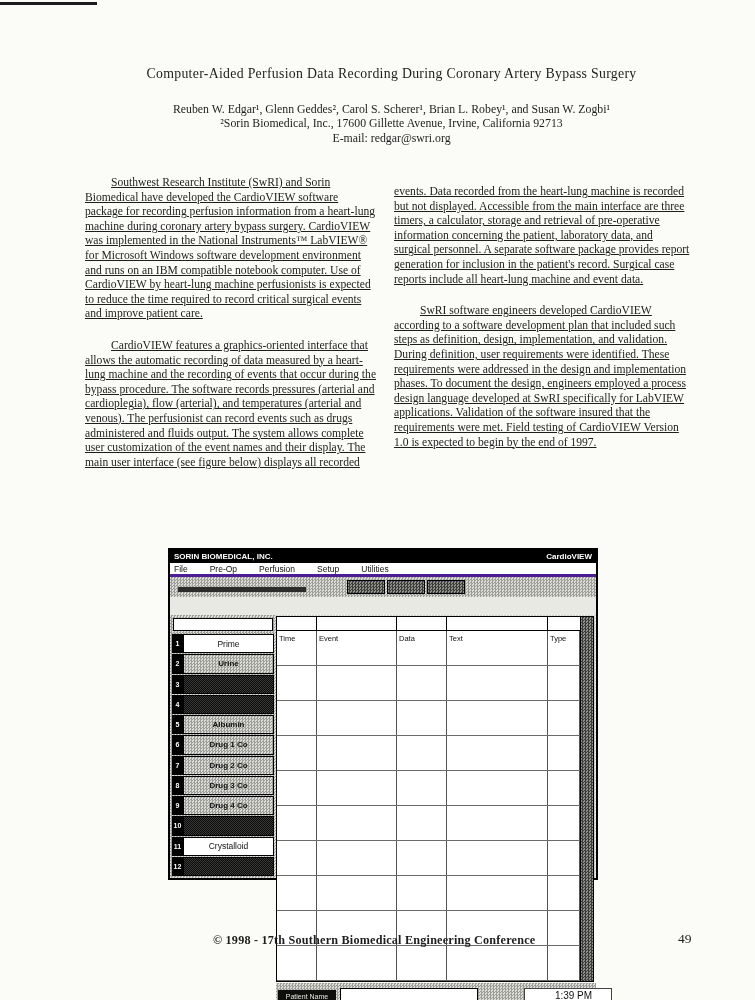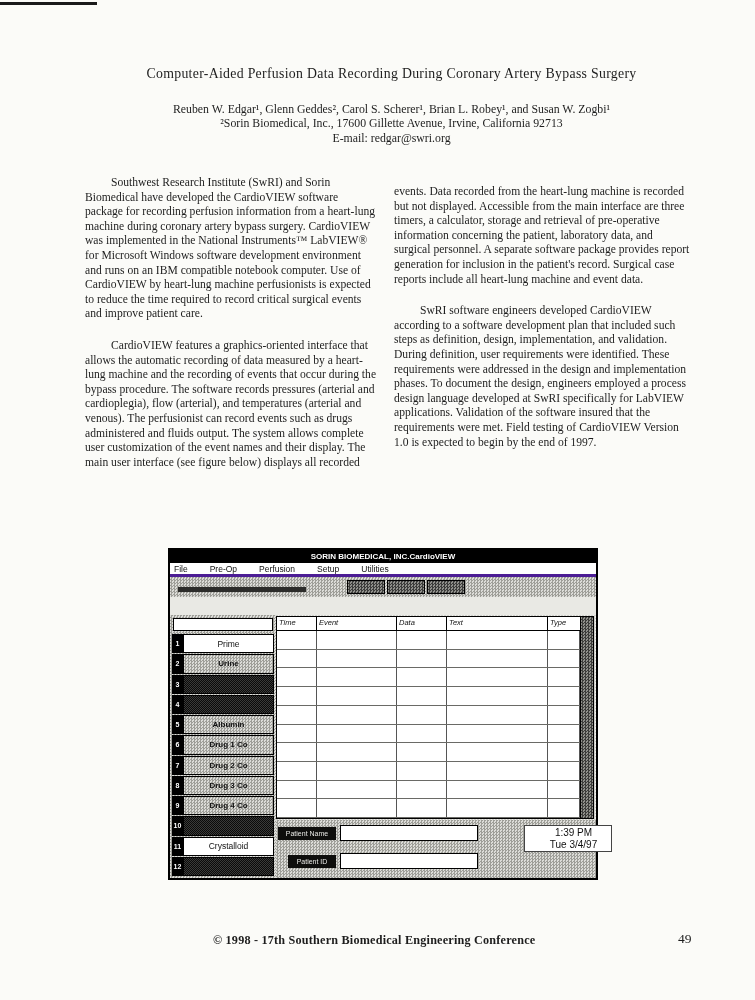--- a/index.html
+++ b/index.html
@@ -10,41 +10,41 @@
     font-family:"Liberation Serif", serif;
   }
   .scan-line { position:absolute; left:0; top:2px; width:97px; height:3px; background:#1a1a1a; }
 
   
   .hdr { position:absolute; top:66px; left:0; width:100%; text-align:center;padding-left:28px; }
   .ptitle { font-size:13.8px; letter-spacing:.3px; margin-bottom:20px; }
   .hline  { font-size:11.8px; line-height:14.4px; }
 
   
-  .cols { position:absolute; top:176px; left:85px; width:606px; display:flex; gap:16px; }
+  .cols { position:absolute; top:176px; left:85px; width:606px; display:flex; gap:16px;text-decoration:underline; }
   .col  { font-size:11.6px; line-height:14.6px; text-align:left; }
   .col.left  { width:293px; }
   .col.right { width:297px; }
   .col p { margin:0 0 17px; text-indent:26px; }
   .col p.noindent { text-indent:0;margin-top:9px; }
 
   
   .figure { position:absolute; left:168px; top:548px; width:430px; height:332px; }
   .shot {
     width:100%; height:100%; border:2px solid #000;
     font-family:"Liberation Sans", sans-serif; color:#111;
     display:flex; flex-direction:column; background:#e9e9e4;
   }
   .dith-light { background:repeating-conic-gradient(#cfcfca 0% 25%, #f0f0ec 0% 50%); background-size:3px 3px; }
   .dith-mid   { background:repeating-conic-gradient(#9e9e98 0% 25%, #dcdcd8 0% 50%); background-size:3px 3px; }
   .dith-dark  { background:repeating-conic-gradient(#3c3c3a 0% 25%, #8f8f8a 0% 50%); background-size:3px 3px; }
   .dith-black { background:repeating-conic-gradient(#0a0a0a 0% 25%, #3a3a38 0% 50%); background-size:2px 2px; }
 
   .titlebar { height:13px; background:#000; color:#fff; font-size:8px; font-weight:bold;
-              display:flex; justify-content:center; align-items:center; padding:0 4px; flex:0 0 auto; }
+              display:flex; justify-content:space-between; align-items:center; padding:0 4px; flex:0 0 auto; }
   .menubar  { height:14px; background:#fff; border-bottom:3px solid #4c1d95;
               display:flex; align-items:center; font-size:8.5px; flex:0 0 auto; }
   .menu-item { padding:0 11px; cursor:default; }
   .menu-item:first-child { padding-left:4px; }
 
   .toolbar { flex:0 0 38px; }
   .trow1 { height:18px; display:flex; align-items:center; padding:1px 2px; }
   .tnoise { flex:1; height:14px; margin-right:3px; }
   .timer-group { display:flex; align-items:center; margin-left:3px; }
   .timer-label { background:#000; color:#fff; font-size:7.5px; font-weight:bold; padding:2px 4px; white-space:nowrap; }
@@ -65,21 +65,21 @@
   .side-btn { flex:1; border:1px solid #000; font-size:8px; font-weight:bold;
               display:flex; align-items:center; justify-content:center; overflow:hidden; }
   .side-btn.v-white { background:#fff; font-weight:normal; font-size:8.5px; }
   .side-btn.v-black { color:transparent; }
 
   .right-col { flex:1; display:flex; flex-direction:column; min-width:0; }
   .etable { flex:1; position:relative; background:#fff; border:1px solid #000;
             margin:1px 2px 0 0; padding-right:13px; display:flex; flex-direction:column; }
   .scrollbar { position:absolute; right:0; top:0; bottom:0; width:13px; border-left:1px solid #000; }
   .thead { display:flex; height:14px; border-bottom:1px solid #000; font-size:7.5px; }
-  .tcell { border-right:1px solid #000; padding:1px 2px; overflow:hidden;font-style:italic; }
+  .tcell { border-right:1px solid #000; padding:17px 2px; overflow:hidden; }
   .trow  { flex:1; display:flex; border-bottom:1px solid #6a6a66; }
   .trow .tcell { border-right:1px solid #555; }
   .c1 { width:40px; } .c2 { width:80px; } .c3 { width:50px; } .c4 { flex:1; } .c5 { width:32px; border-right:none; }
 
   .bottom-panel { flex:0 0 58px; position:relative; margin-top:1px; }
   .bp-label { position:absolute; height:13px; background:#0e0e0c; color:#e8e8e4; font-size:7px;
               display:flex; align-items:center; justify-content:center; padding:0 3px; }
   .bp-name-label { left:2px;  top:7px;  width:58px; }
   .bp-id-label   { left:12px; top:35px; width:48px; }
   .bp-input { position:absolute; left:64px; width:138px; height:16px; background:#fff; border:1px solid #000; }

